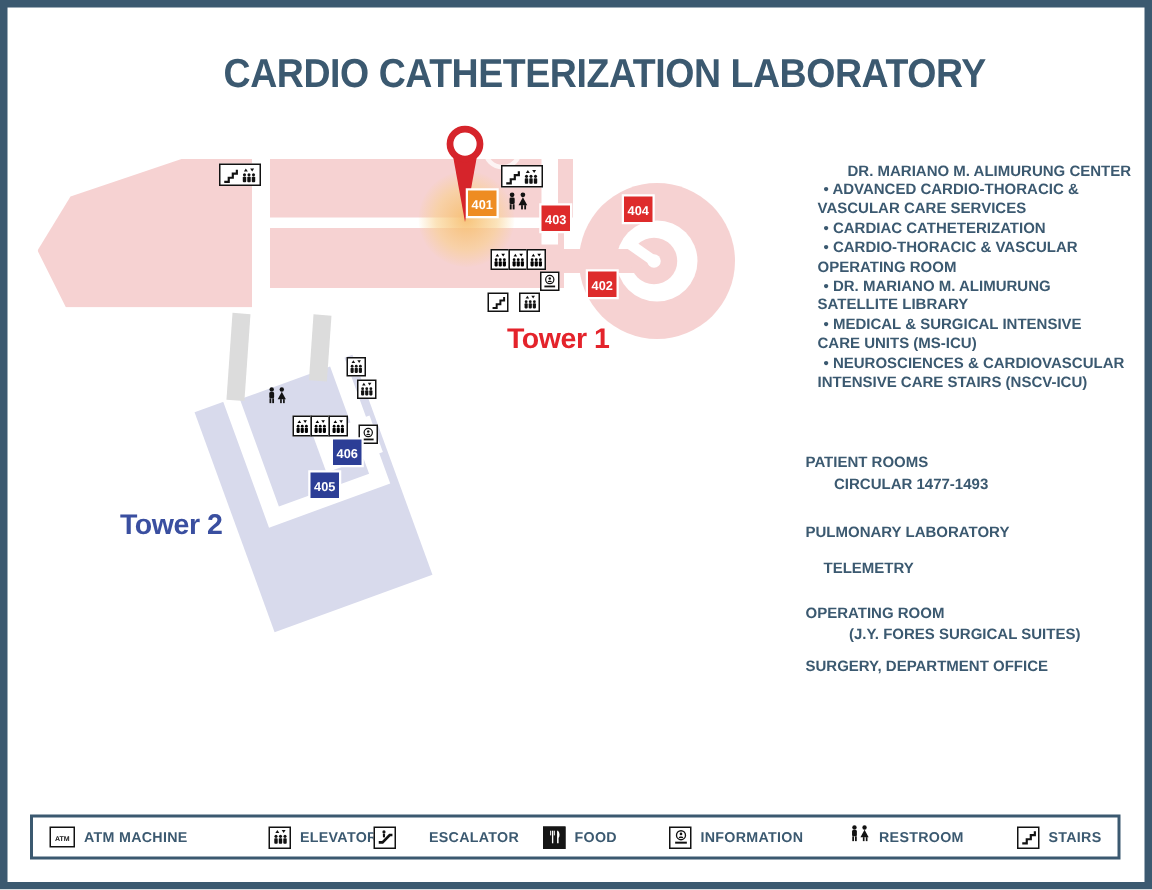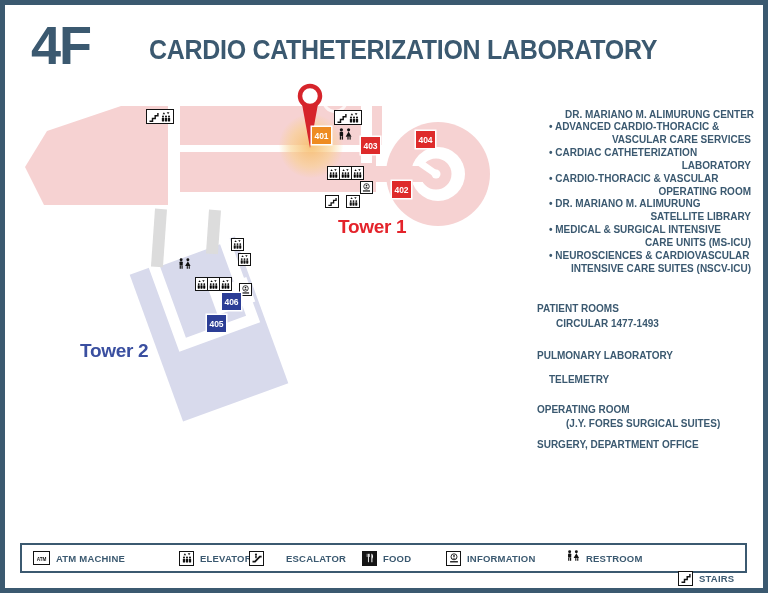--- a/index.html
+++ b/index.html
@@ -61,21 +61,21 @@
 
   
   .lg-entry{position:absolute;z-index:12;}
   .lg-badge{position:absolute;width:20px;height:16px;display:flex;align-items:center;justify-content:center;
             color:#fff;font-size:8.5px;font-weight:bold;}
   .lg-text{position:absolute;color:#3B5970;font-size:10px;font-weight:bold;line-height:12.9px;white-space:nowrap;}
   .lg-bullets{position:absolute;left:545px;top:121px;width:206px;color:#3B5970;
               font-size:10px;font-weight:bold;line-height:12.9px;}
   .bullet-l1::before{content:"• ";}
   .bullet-l1{text-align:left;padding-left:4px;white-space:nowrap;}
-  .bullet-l2{text-align:right;white-space:nowrap;}
+  .bullet-l2{text-align:left;white-space:nowrap;}
 
   
   .footer-bar{position:absolute;left:20px;top:543px;width:727px;height:30px;border:2px solid #3B5970;
               box-sizing:border-box;background:#fff;z-index:12;}
   .f-item{position:absolute;top:0;height:26px;display:flex;align-items:center;gap:6px;}
   .f-item .ibox,.f-item .bare-icon{position:static;}
   .f-label{color:#3B5970;font-size:9.5px;font-weight:bold;white-space:nowrap;letter-spacing:0.2px;}
 </style>
 </head>
 <body>
@@ -123,21 +123,20 @@
       <rect x="16" y="13" width="1.6" height="3.8" fill="currentColor"></rect>
     </symbol>
     <symbol id="sym-atm" viewBox="0 0 20 20">
       <text x="10" y="13.4" font-size="7.2" font-weight="bold" text-anchor="middle" font-family="Liberation Sans, sans-serif" fill="currentColor">ATM</text>
     </symbol>
   </defs>
 </svg>
 
 <div class="page">
 
-  <div class="floor-code">4F</div>
   <div class="page-title">CARDIO CATHETERIZATION LABORATORY</div>
 
   <div>
 
     <div class="shape tower2-block"></div>
     <div class="shape courtyard"></div>
     <div class="shape t2-patch"></div>
 
     <div class="shape gcorr gcorr-a"></div>
     <div class="shape gcorr gcorr-b"></div>
@@ -267,29 +266,28 @@
 
   <div>
 
     <div class="lg-entry">
       <div class="lg-badge red" style="left:503px;top:110px;">401</div>
       <div class="lg-text" style="left:537px;top:109px;padding-left:28px;">DR. MARIANO M. ALIMURUNG CENTER</div>
       <div class="lg-bullets">
         <div class="bullet-l1">ADVANCED CARDIO-THORACIC &amp;</div>
         <div class="bullet-l2">VASCULAR CARE SERVICES</div>
         <div class="bullet-l1">CARDIAC CATHETERIZATION</div>
-        <div class="bullet-l2">LABORATORY</div>
         <div class="bullet-l1">CARDIO-THORACIC &amp; VASCULAR</div>
         <div class="bullet-l2">OPERATING ROOM</div>
         <div class="bullet-l1">DR. MARIANO M. ALIMURUNG</div>
         <div class="bullet-l2">SATELLITE LIBRARY</div>
         <div class="bullet-l1">MEDICAL &amp; SURGICAL INTENSIVE</div>
         <div class="bullet-l2">CARE UNITS (MS-ICU)</div>
         <div class="bullet-l1">NEUROSCIENCES &amp; CARDIOVASCULAR</div>
-        <div class="bullet-l2">INTENSIVE CARE SUITES (NSCV-ICU)</div>
+        <div class="bullet-l2">INTENSIVE CARE STAIRS (NSCV-ICU)</div>
       </div>
     </div>
 
     <div class="lg-entry">
       <div class="lg-badge red" style="left:503px;top:302px;">402</div>
       <div class="lg-text" style="left:537px;top:303px;">PATIENT ROOMS</div>
       <div class="lg-text" style="left:556px;top:318px;">CIRCULAR 1477-1493</div>
     </div>
 
     <div class="lg-entry">
@@ -354,21 +352,21 @@
           </svg>
         </span>
       <span class="f-label">INFORMATION</span>
     </div>
     <div class="f-item" style="left:544px;">
       <span class="bare-icon"><svg width="14" height="14" viewBox="0 0 20 20">
             <use href="#sym-restroom"></use>
           </svg></span>
       <span class="f-label">RESTROOM</span>
     </div>
-    <div class="f-item" style="left:656px;margin-top:20px;">
+    <div class="f-item" style="left:656px;">
       <span class="ibox" style="width:15px;height:15px;">
           <svg width="12" height="12">
             <use href="#sym-stairs"></use>
           </svg>
         </span>
       <span class="f-label">STAIRS</span>
     </div>
   </div>
 
   <div class="frame"></div>

